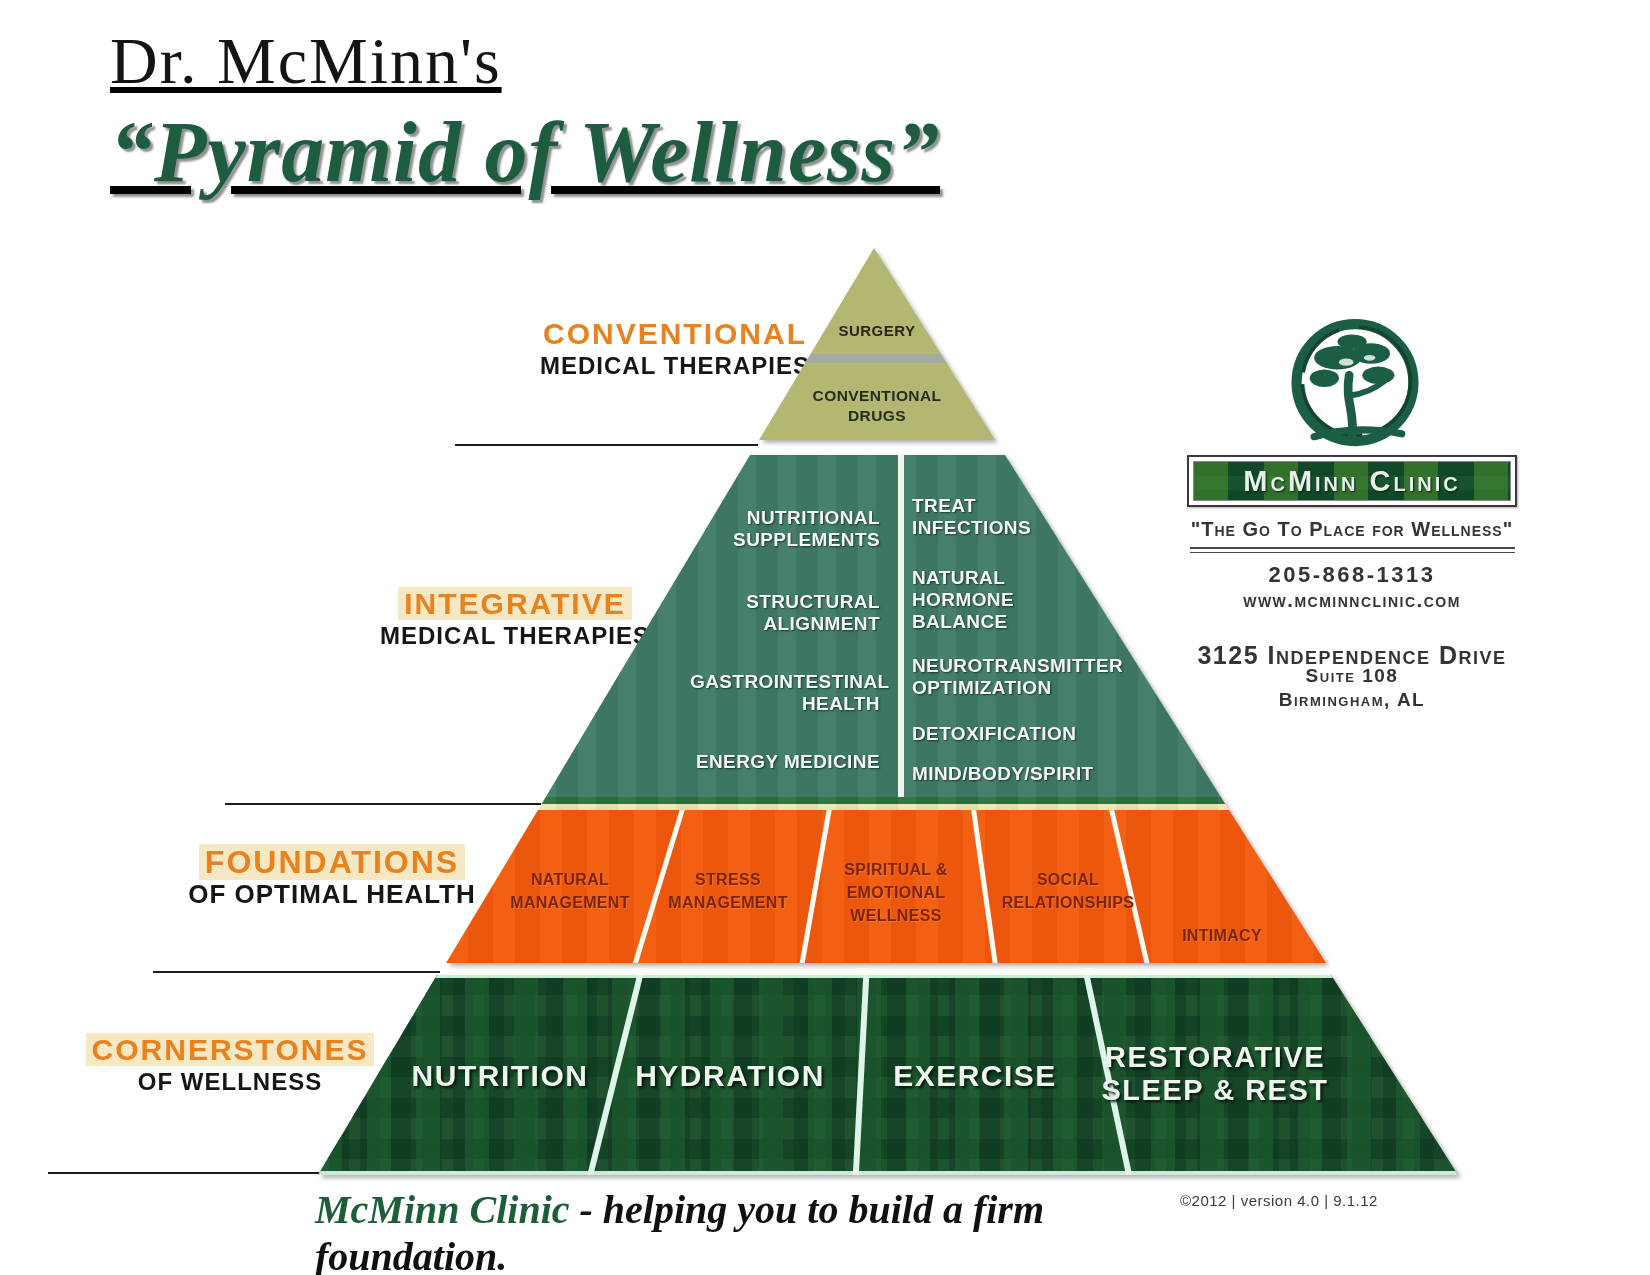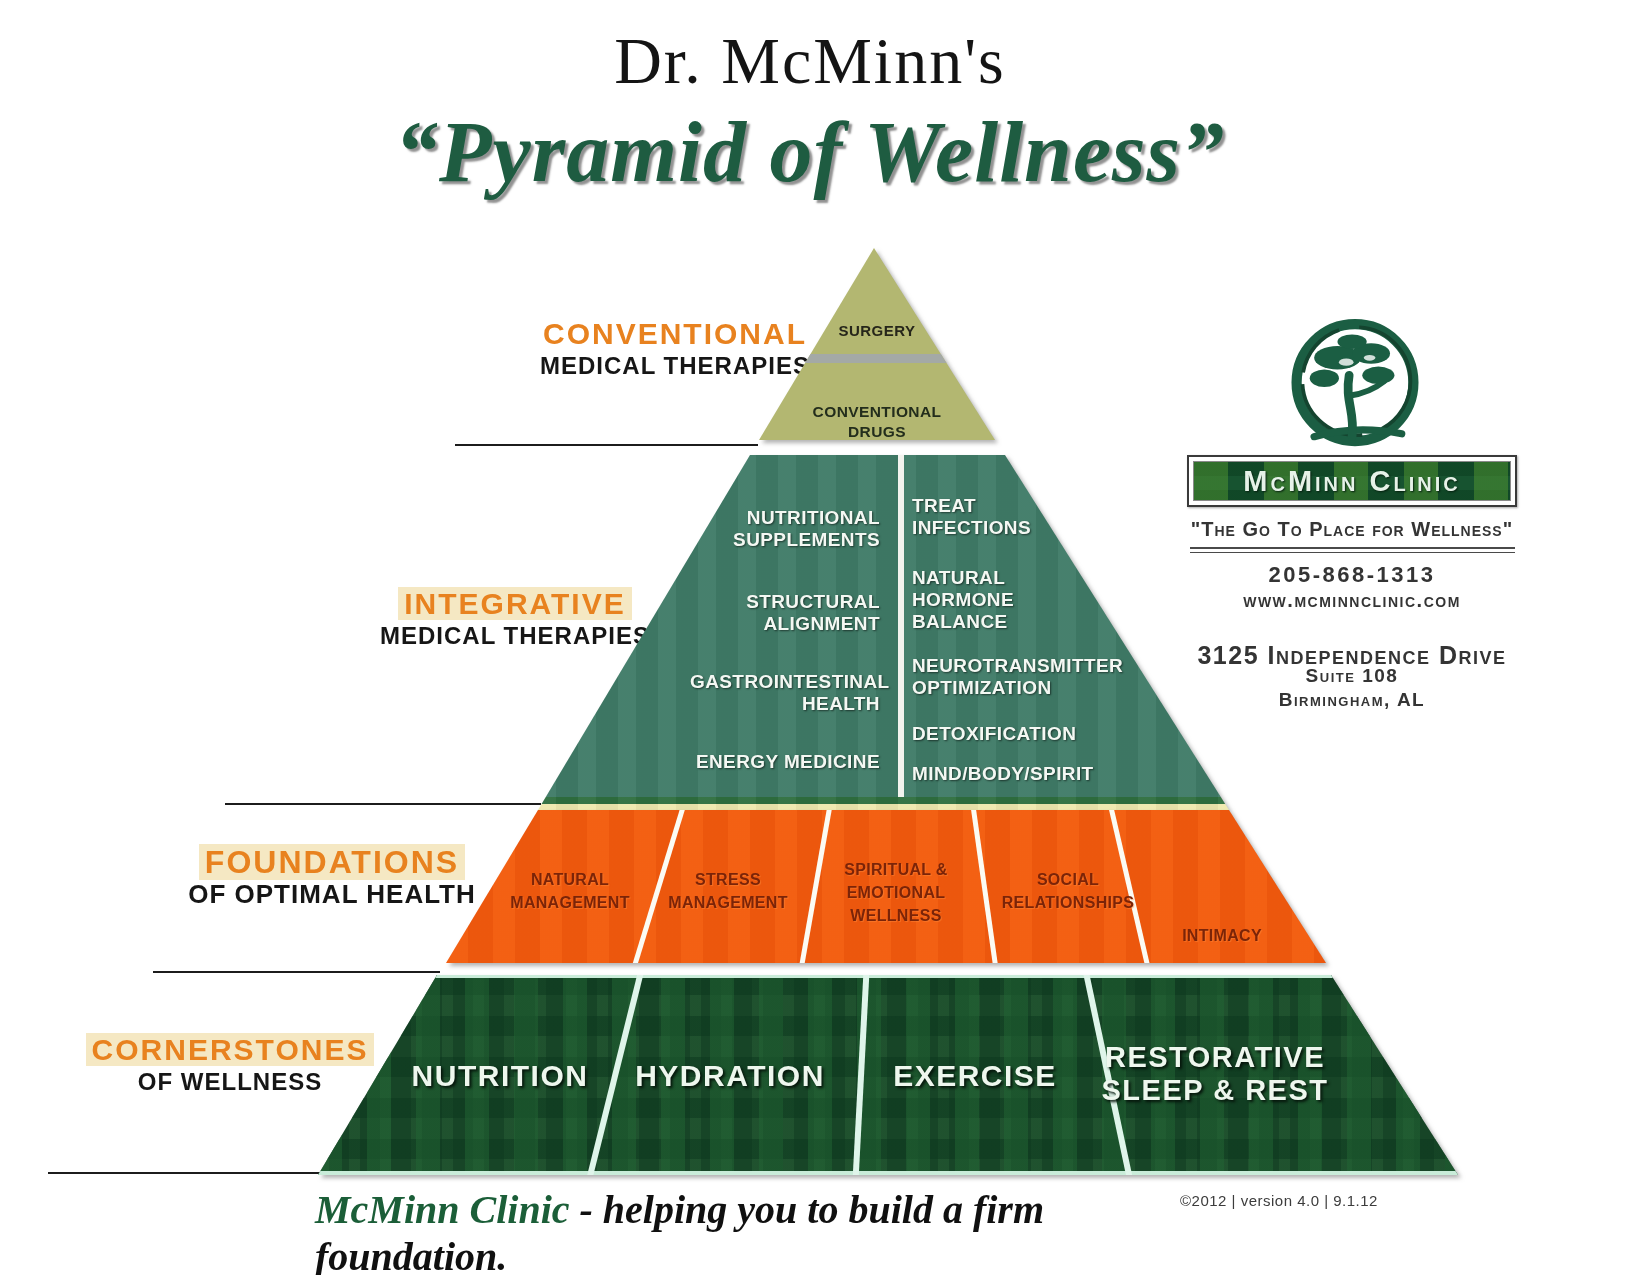--- a/index.html
+++ b/index.html
@@ -1,40 +1,40 @@
 <!DOCTYPE html>
 <html><head>
 <meta charset="utf-8">
 <style>
   html,body{margin:0;padding:0;background:#e9e9e9;}
   #page{position:relative;width:1650px;height:1275px;background:#ffffff;overflow:hidden;
         font-family:"Liberation Sans",sans-serif;}
 
   
-  #title-block{position:absolute;left:110px;top:22px;width:1400px;text-align:center;}
+  #title-block{position:absolute;left:110px;top:22px;width:1400px;text-decoration:underline;}
   #title-line1{font-family:"Liberation Serif",serif;font-size:66px;font-weight:400;
                color:#141414;letter-spacing:2px;line-height:78px;}
   #title-line2{font-family:"Liberation Serif",serif;font-size:86px;font-weight:bold;font-style:italic;
                color:#1e5c41;letter-spacing:1px;line-height:96px;margin-top:4px;
                text-shadow:3px 3px 2px rgba(55,55,55,.55);}
 
   
   #pyramid{position:absolute;left:318px;top:248px;width:1140px;height:927px;}
   .tw{position:absolute;filter:drop-shadow(3px 3px 2px rgba(115,115,115,.55));}
   .tier{position:absolute;inset:0;}
 
   
   #tw1{left:441px;top:0;width:236px;height:192px;}
   #tier1{clip-path:polygon(115px 0,236px 192px,0 192px);background:#b3b771;}
   #surgery-label{position:absolute;top:74px;left:0;right:0;text-align:center;
       font-size:15px;font-weight:bold;color:#26261a;letter-spacing:.5px;}
   #tier1-divider{position:absolute;top:106px;left:0;right:0;height:9px;background:#a4a9a6;}
   #drugs-label{position:absolute;top:138px;left:0;right:0;text-align:center;
       font-size:15.5px;font-weight:bold;color:#232d1c;line-height:20px;letter-spacing:.4px;
-      white-space:pre-line;width:140px;margin:16px auto;}
+      white-space:pre-line;width:140px;margin:0 auto;}
 
   
   #tw2{left:220px;top:207px;width:691px;height:355px;}
   #tier2{clip-path:polygon(212px 0,467px 0,691px 355px,0 355px);
       background-image:repeating-linear-gradient(90deg,rgba(255,255,255,.04) 0 18px,rgba(0,0,0,.04) 18px 40px),
         linear-gradient(180deg,#3f7b67 0,#3f7b67 342px,#2f6f3f 342px,#2f6f3f 349px,#efe9ae 349px,#efe9ae 355px);}
   #tier2-divider{position:absolute;left:360px;top:0;width:6px;height:342px;background:#f3f3ee;}
   .t2-item{position:absolute;font-size:19px;font-weight:bold;color:#f4f8f3;line-height:22px;
       letter-spacing:.4px;text-shadow:1px 1px 2px rgba(0,0,0,.55);}
   .t2-left{right:349px;width:190px;text-align:right;}

